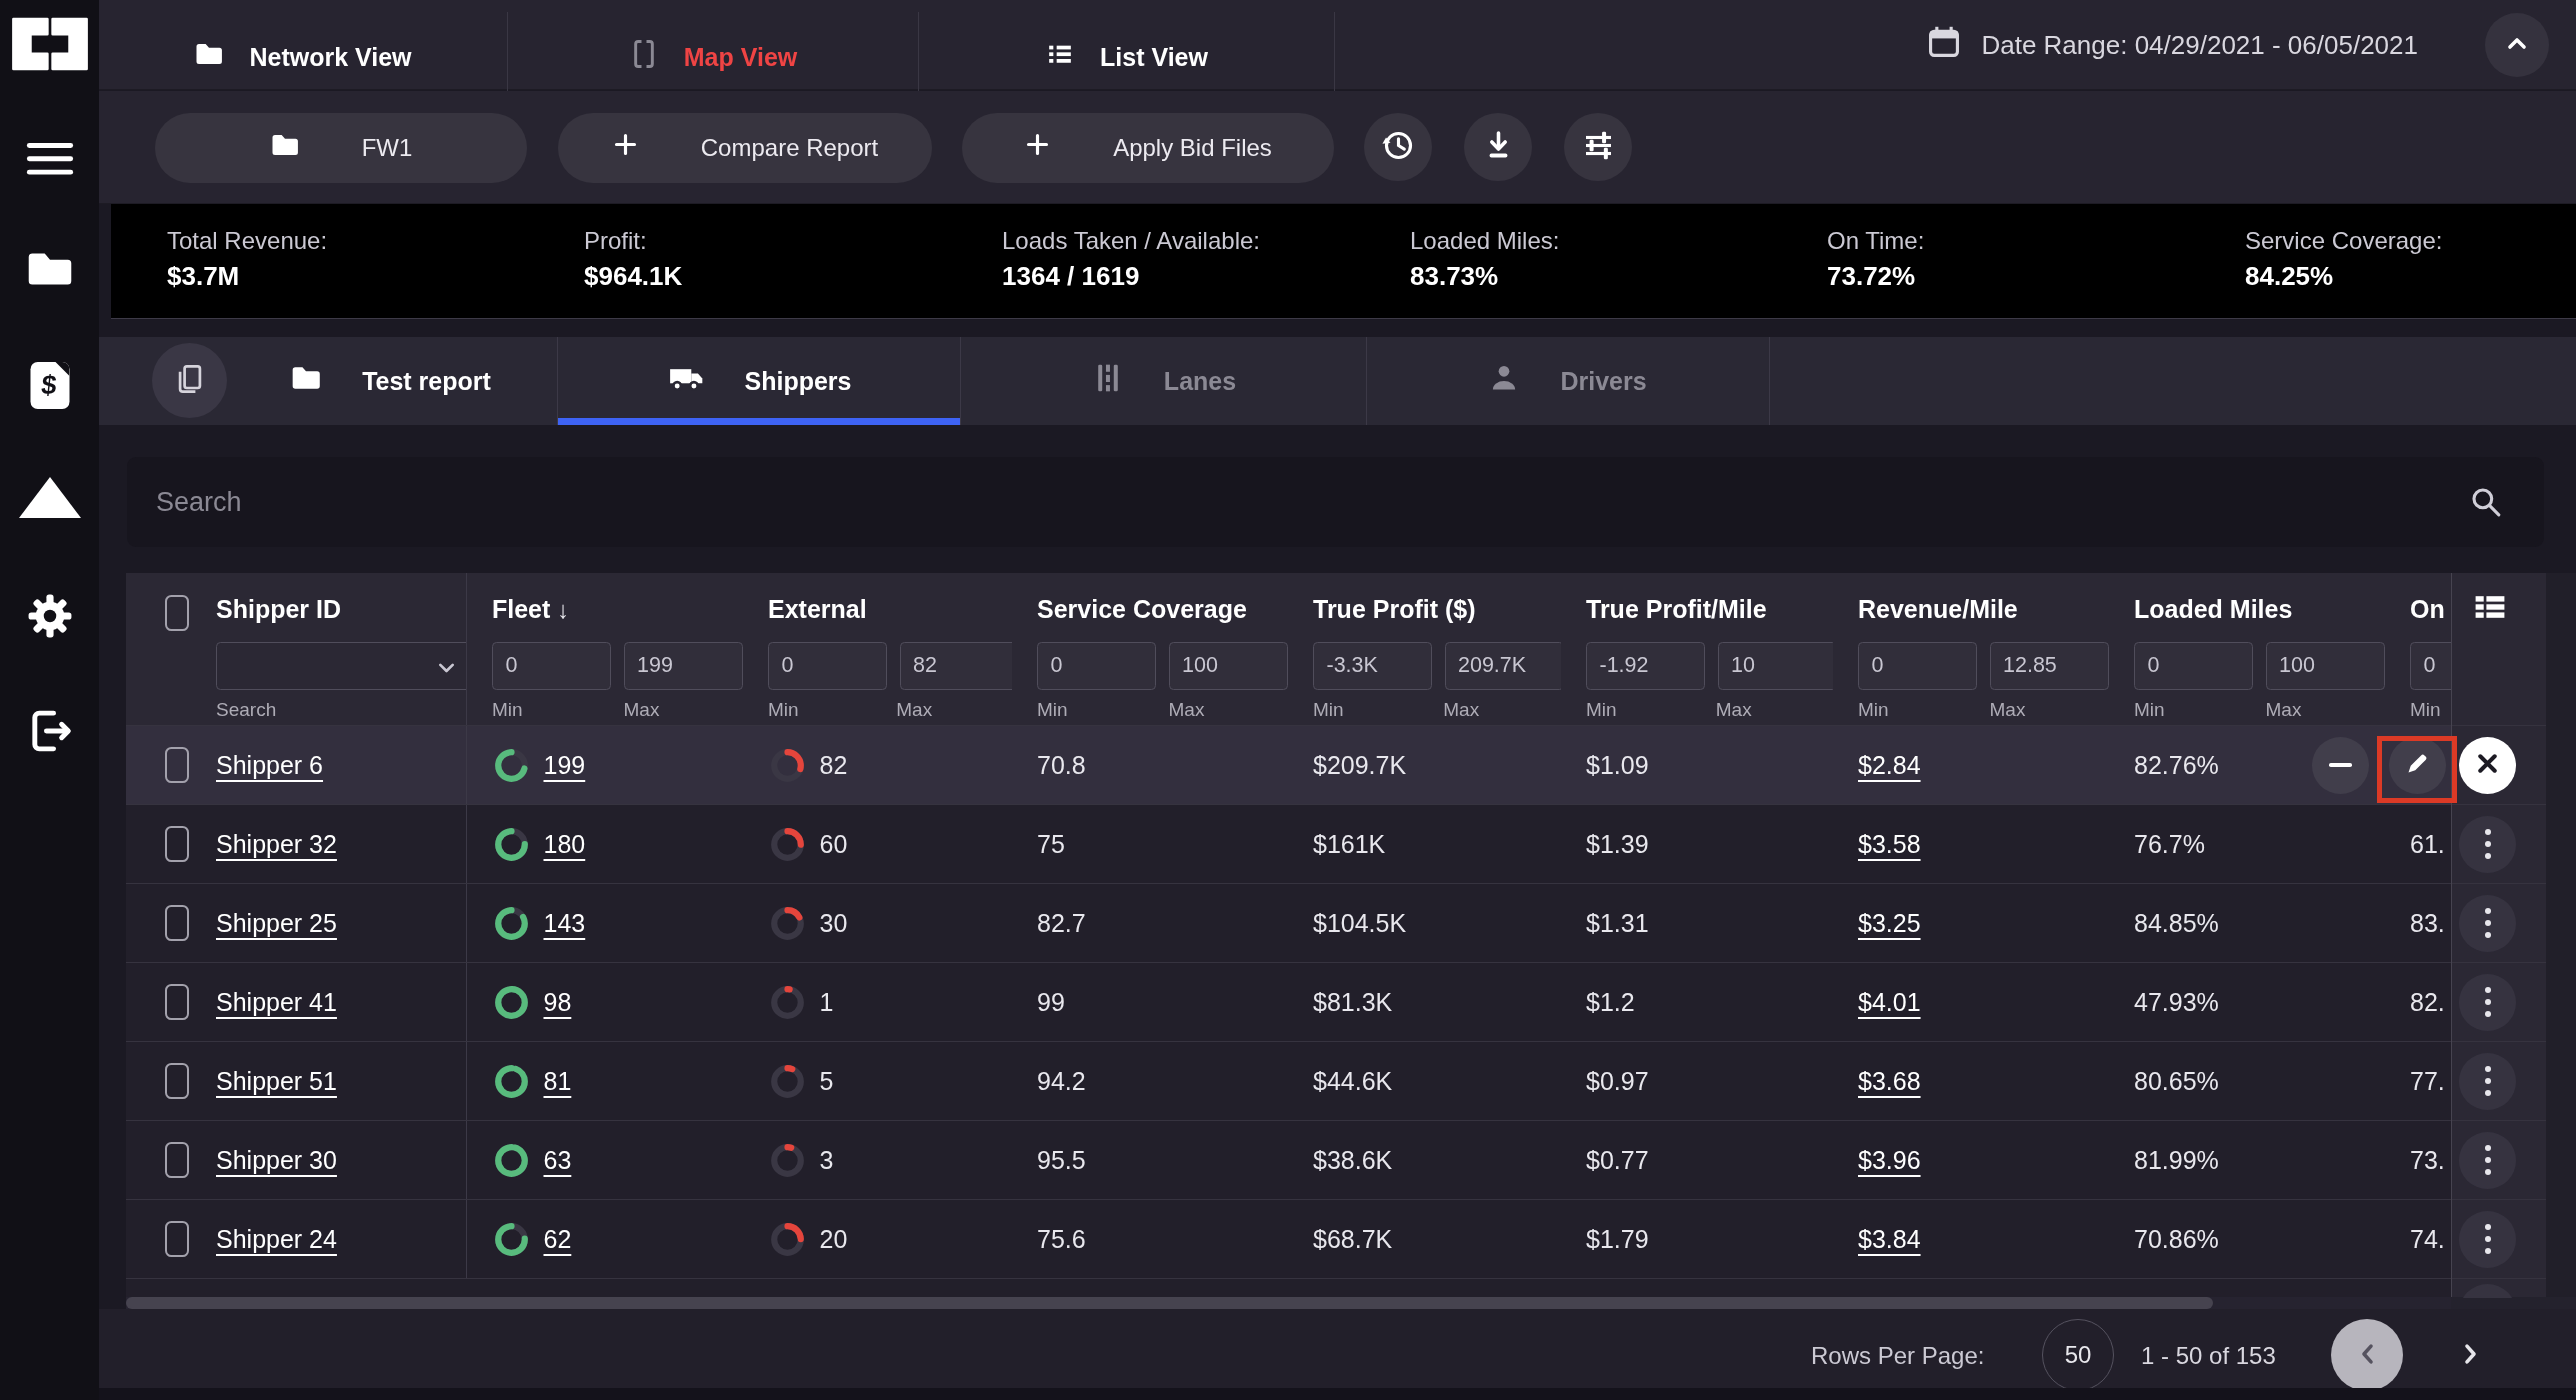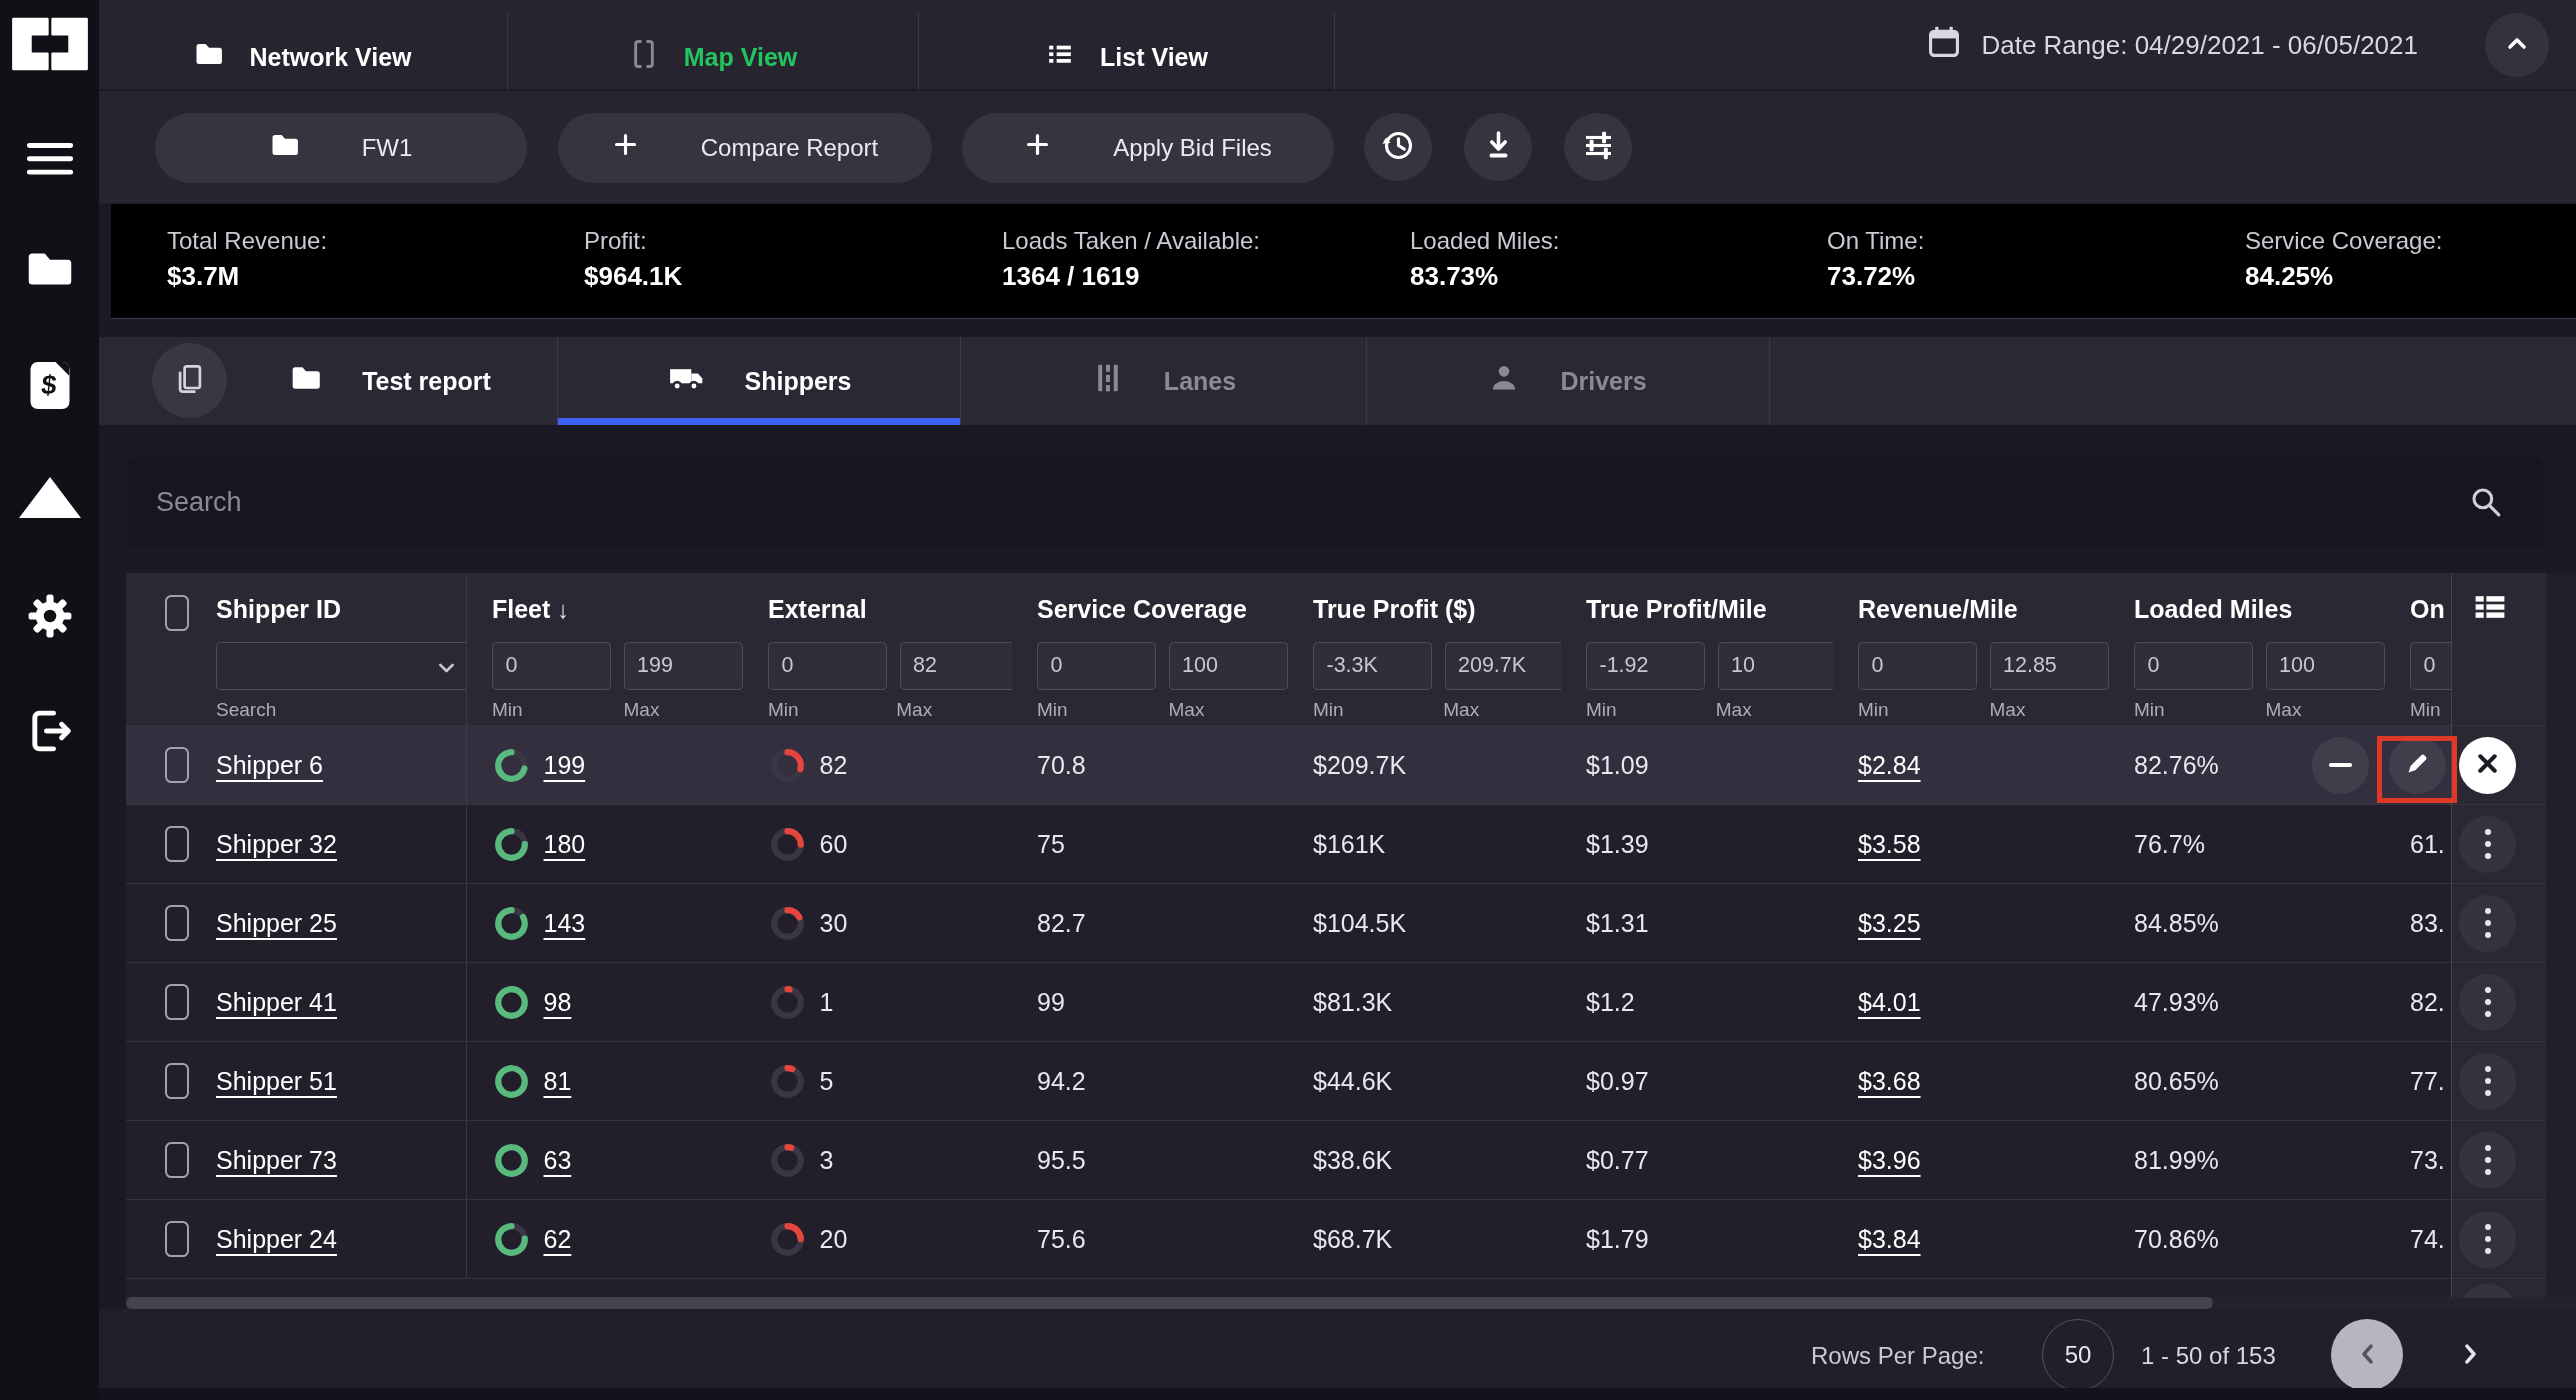--- a/index.html
+++ b/index.html
@@ -13,21 +13,21 @@
   .inv::after { content:""; position:absolute; top:0; right:0; width:0; height:0; border-top:14.3px solid #111016; border-left:14.3px solid transparent; }
   .inv span { font-size:27px; font-weight:bold; color:#111016; transform:skewX(-6deg); }
   .tri { width:0; height:0; border-left:31px solid transparent; border-right:31px solid transparent; border-bottom:41px solid #fff; }
 
   
   .main { position:absolute; left:99px; top:0; width:2477px; height:1401px; }
 
   .topbar { position:absolute; top:0; left:0; width:100%; height:90px; background:#272430; border-bottom:1.8px solid #1d1b24; }
   .vtabs { position:absolute; left:0; top:0; height:90px; display:flex; }
   .vtab { position:relative; height:90px; display:flex; align-items:center; justify-content:center; gap:25px; font-size:25px; font-weight:600; color:#fff; border-right:0.9px solid #3a3744; cursor:pointer; background:none;margin-top:12px; }
-  .vtab.dim { color:#22c55e; }
+  .vtab.dim { color:#ef4444; }
   .vtab .underline { position:absolute; bottom:0; left:0; right:0; height:6.3px; background:#3e63f4; }
   .daterange { position:absolute; right:158px; top:0; height:90px; display:flex; align-items:center; gap:20px; font-size:26px; color:#d9d7df; cursor:pointer; }
   .collapse { position:absolute; right:27px; top:12.5px; width:64px; height:64px; border-radius:50%; background:#35323e; border:none; display:flex; align-items:center; justify-content:center; cursor:pointer; }
 
   .toolbar { position:absolute; top:91px; left:0; width:100%; height:113px; background:#272430; border-bottom:1.8px solid #1d1b24; }
   .pill { position:absolute; top:21.5px; height:70px; border-radius:35px; background:#37343f; display:flex; align-items:center; justify-content:center; gap:62px; font-size:24px; color:#eceaf0; border:none; cursor:pointer; white-space:nowrap; }
   .tool-circle { position:absolute; top:22.4px; width:68px; height:68px; border-radius:50%; background:#37343f; border:none; display:flex; align-items:center; justify-content:center; cursor:pointer; }
 
   .stats { position:absolute; top:204px; left:12px; width:100%; height:115px; background:#000000; border-bottom:0.9px solid #3d3a47; }
   .stat { position:absolute; top:0; }
@@ -647,21 +647,21 @@
             </div>
             <div class="td">
               <span>77.</span>
             </div>
           </div>
           <div class="tr" style="grid-template-columns:72px 269px 276px 269px 276px 273px 272px 276px 276px 67px">
             <div class="td cbc">
               <span class="cb"></span>
             </div>
             <div class="td vline shipc">
-              <a class="link">Shipper 73</a>
+              <a class="link">Shipper 30</a>
             </div>
             <div class="td">
               <svg class="donut flip" width="39" height="39" viewBox="0 0 44 44">
                 <circle cx="22" cy="22" r="15" fill="none" stroke="#3a3744" stroke-width="7"></circle>
                 <circle cx="22" cy="22" r="15" fill="none" stroke="#58bb7d" stroke-width="7" stroke-linecap="round" stroke-dasharray="89.9659090909091 999" transform="rotate(-90 22 22)"></circle>
               </svg>
               <a class="link">63</a>
             </div>
             <div class="td">
               <svg class="donut" width="39" height="39" viewBox="0 0 44 44">

